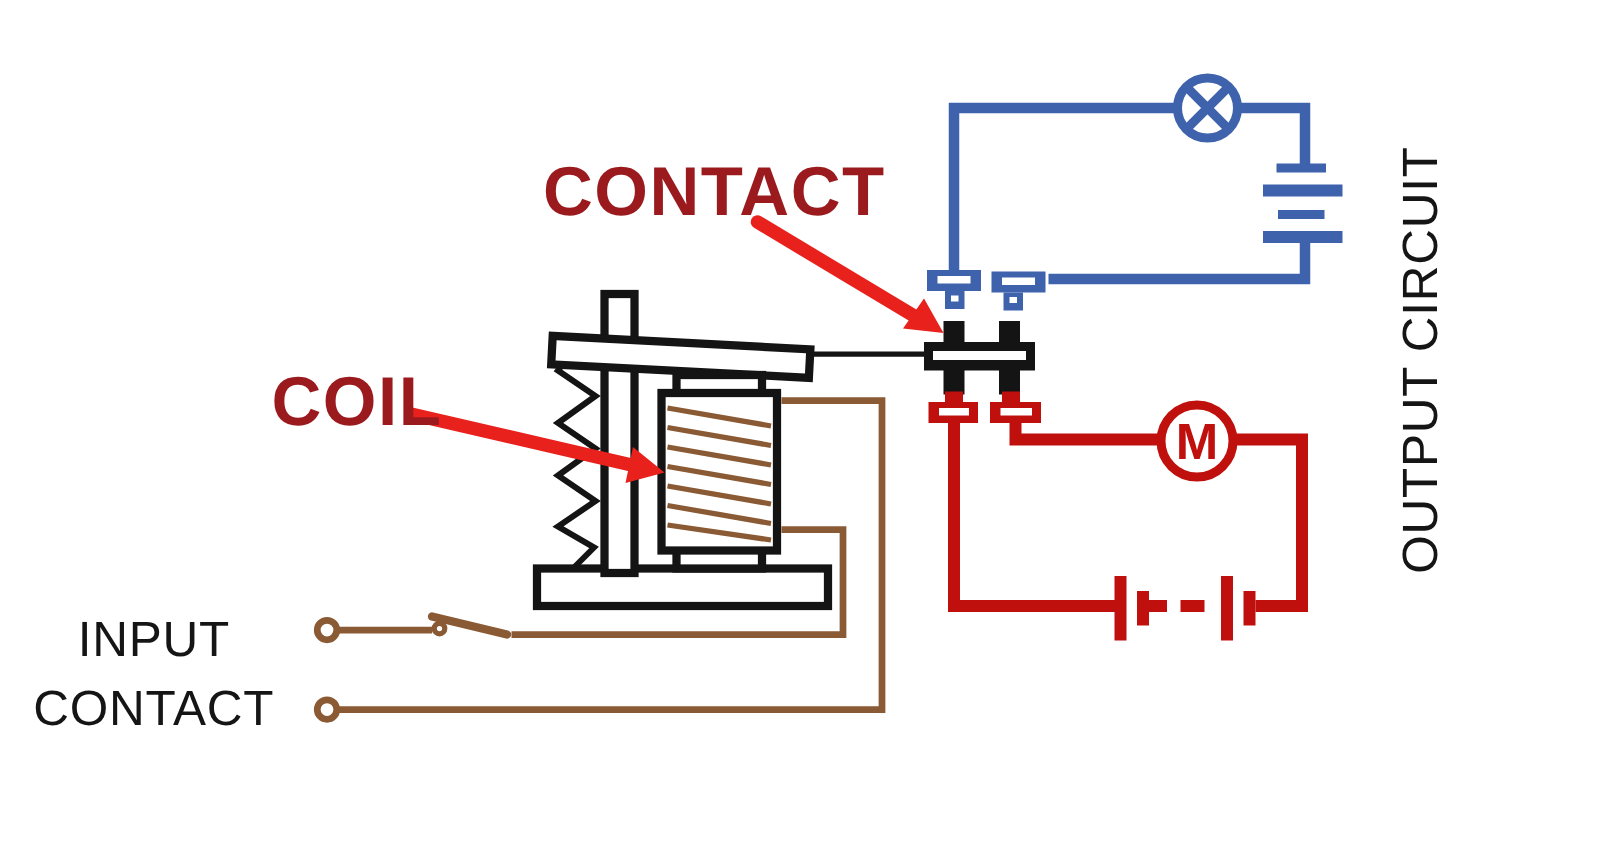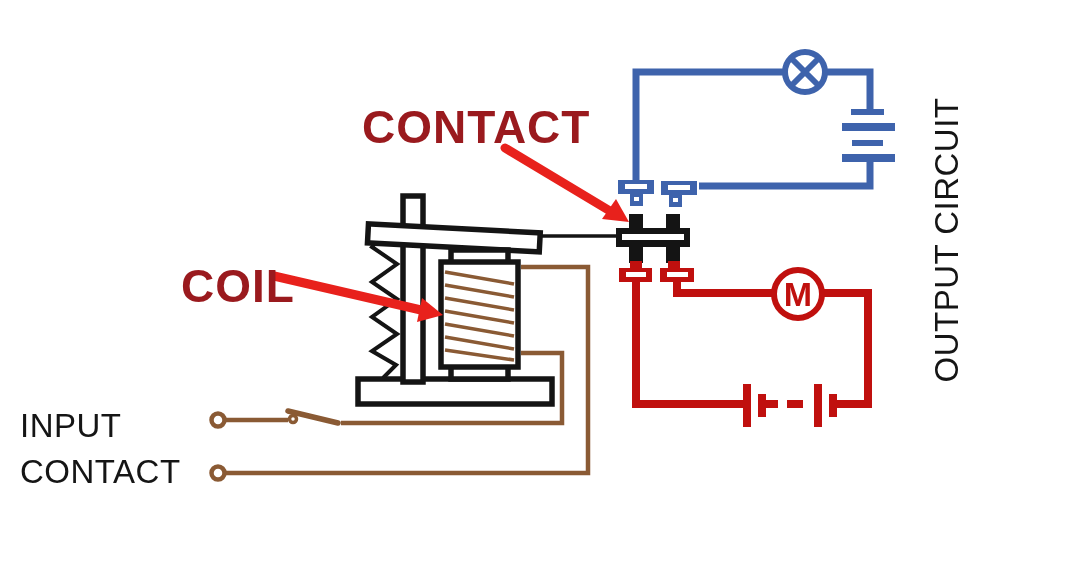--- a/index.html
+++ b/index.html
@@ -30,22 +30,22 @@
   .motor-letter{
     fill:var(--red-circuit);
     font-family:"Liberation Sans",sans-serif;
     font-size:34px;font-weight:bold;text-anchor:middle;
   }
 
   .diagram-label{position:absolute;white-space:nowrap;}
   .label-maroon{color:var(--label-maroon);font-size:46px;font-weight:600;letter-spacing:1px;}
   .label-black{color:#151515;font-size:33px;font-weight:500;letter-spacing:0.5px;}
   .contact-label{left:362px;top:100px;}
-  .coil-label{left:181px;top:259px;}
-  .input-label{left:20px;top:403px;width:165px;text-align:left;line-height:46px;}
+  .coil-label{left:181px;top:240px;}
+  .input-label{left:20px;top:403px;width:165px;text-align:center;line-height:46px;}
   .output-label{
     left:802px;top:222px;width:290px;height:36px;
     text-align:center;line-height:36px;
     transform:rotate(-90deg);transform-origin:center;
   }
 </style>
 </head>
 <body>
 
 <div class="canvas">

